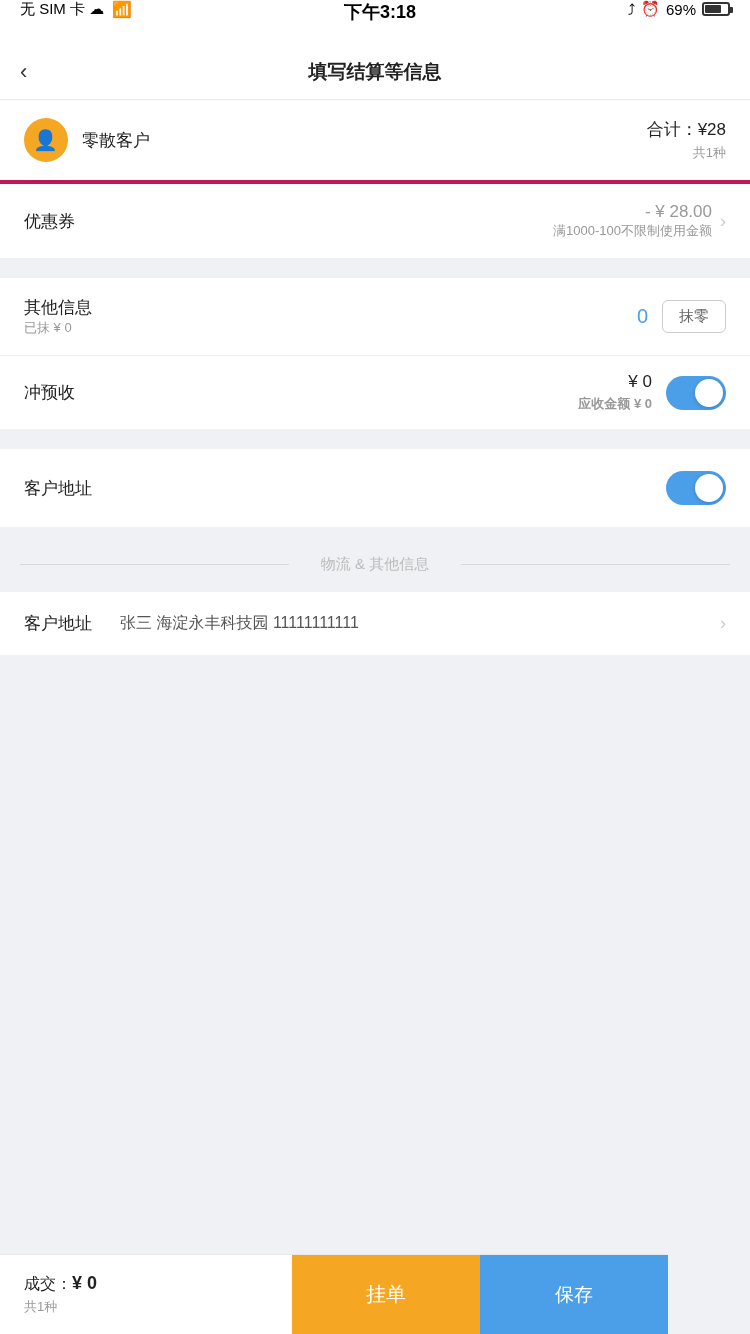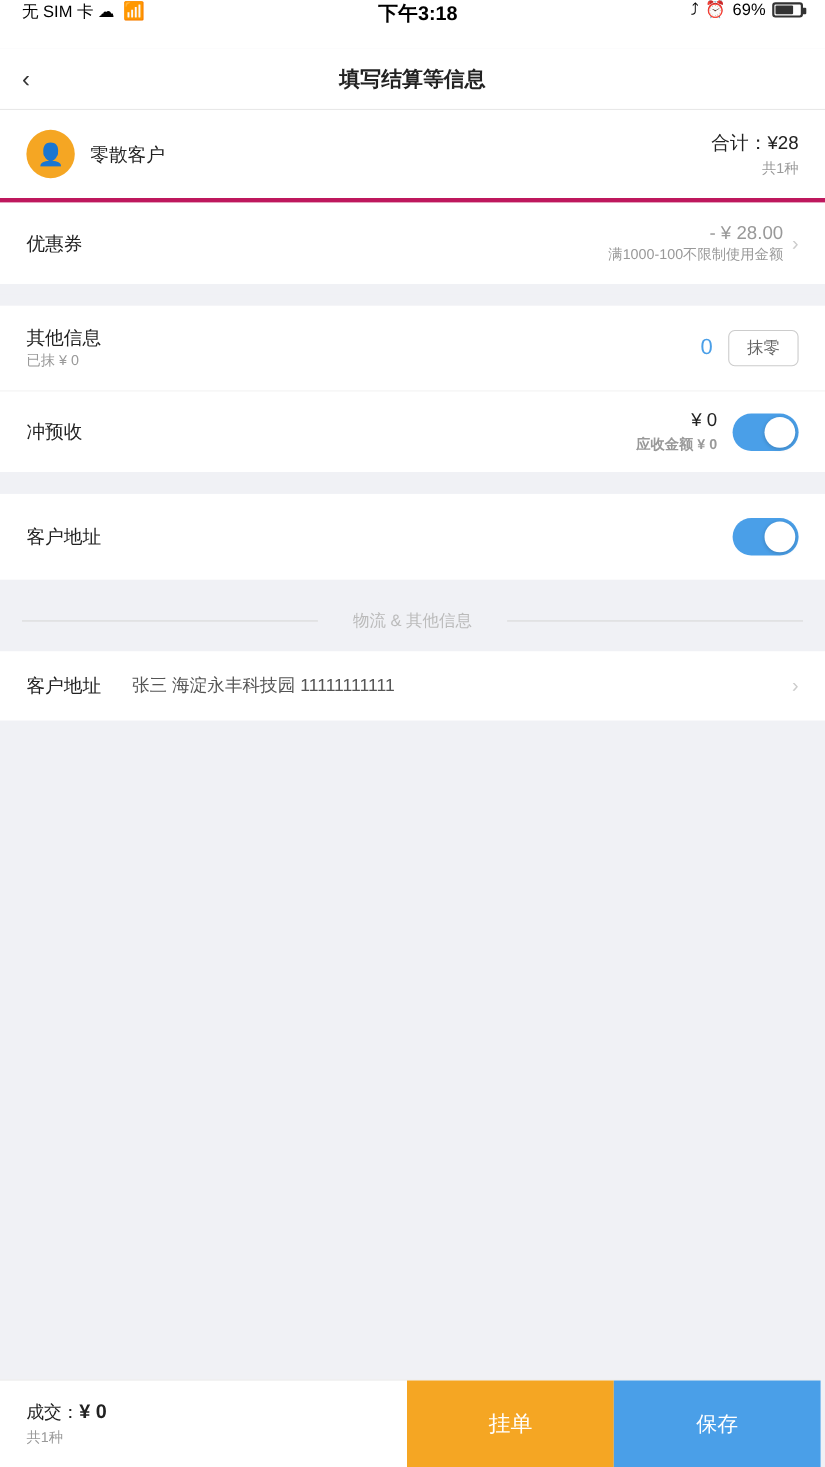--- a/index.html
+++ b/index.html
@@ -239,21 +239,21 @@
       background: #fff;
     }
     .address-label { font-size: 17px; color: #222; min-width: 80px; }
     .address-value { font-size: 16px; color: #555; flex: 1; margin-left: 16px; }
 
     
     .bottom-bar {
       position: fixed;
       bottom: 0;
       left: 0;
-      width: 746px;
+      width: 668px;
       height: 80px;
       background: #fff;
       display: flex;
       align-items: center;
       border-top: 1px solid #e8e8e8;
     }
     .bottom-summary {
       flex: 1;
       padding-left: 24px;
     }

